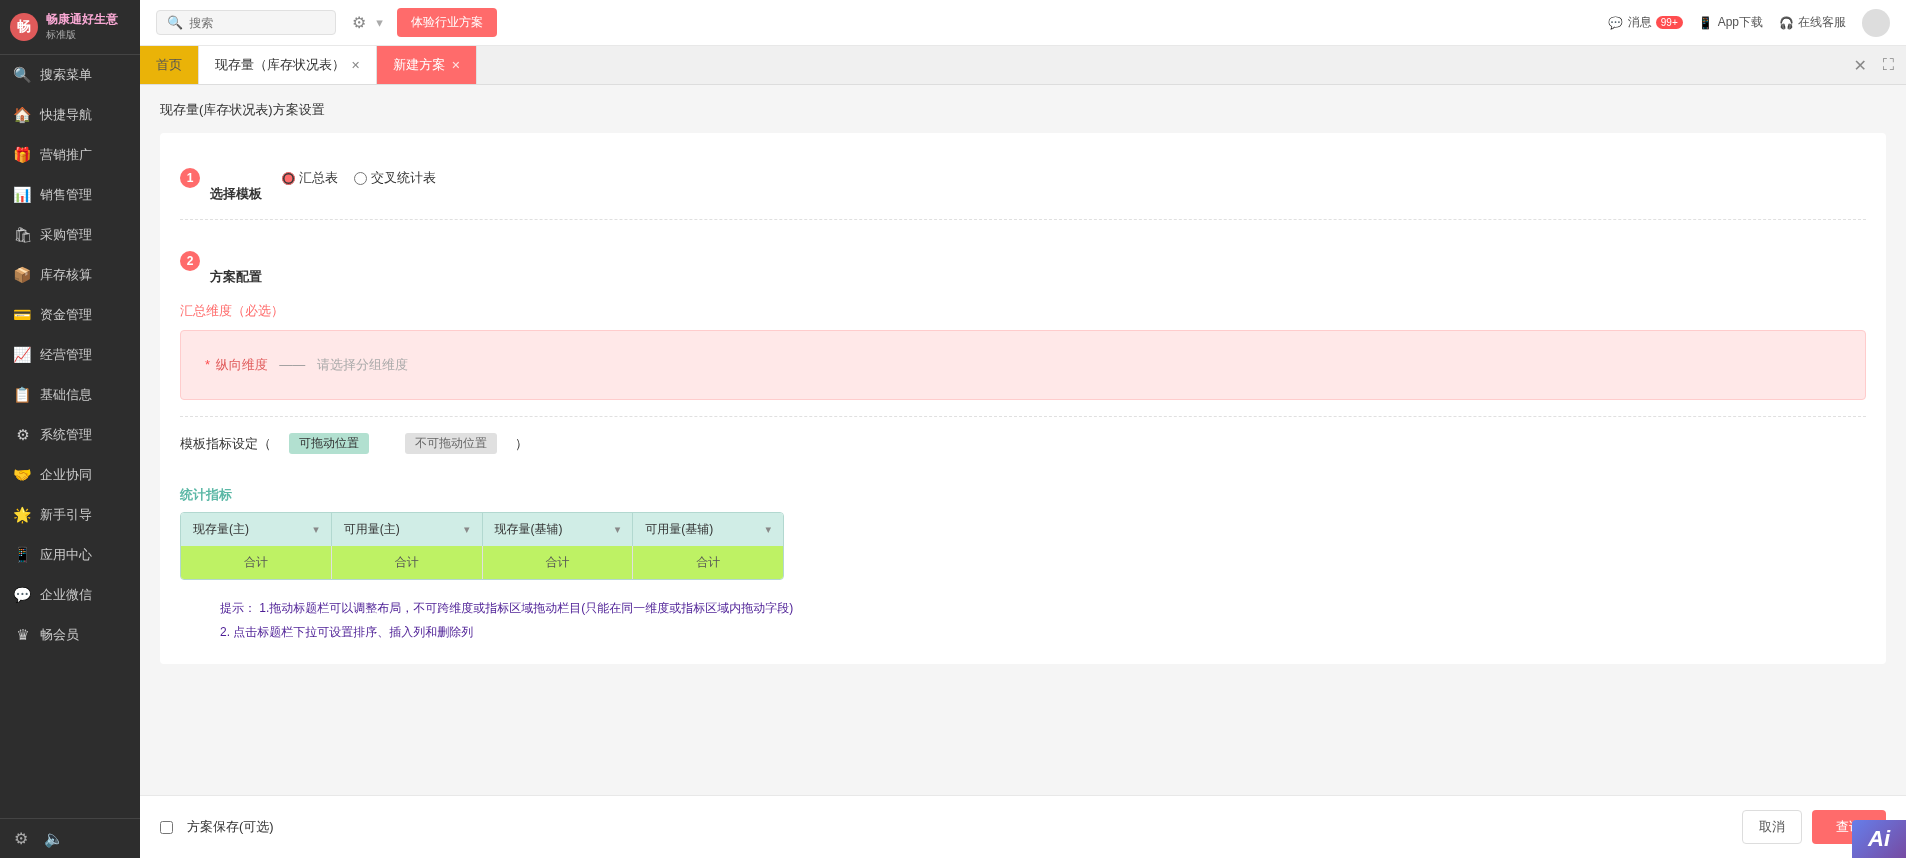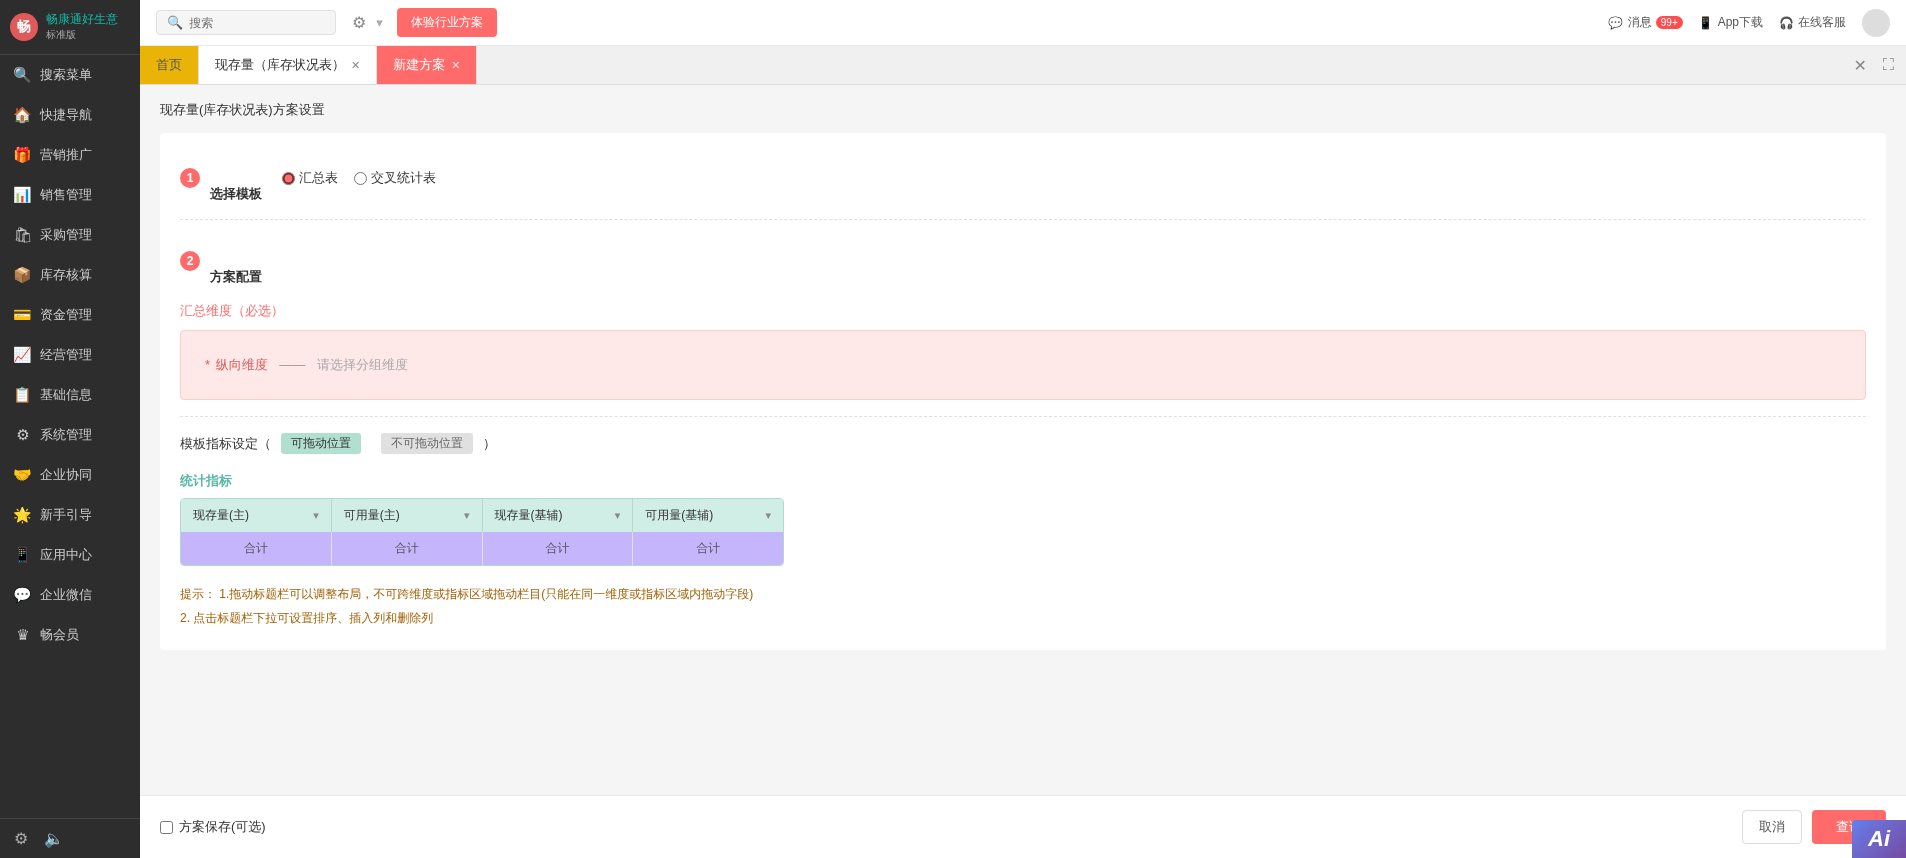--- a/index.html
+++ b/index.html
@@ -29,22 +29,23 @@
       border-radius: 50%;
       display: flex;
       align-items: center;
       justify-content: center;
       color: white;
       font-size: 14px;
       font-weight: bold;
     }
     .sidebar-logo-text {
       font-size: 12px;
-      color: #14b8a6;
+      color: #f9a8d4;
       line-height: 1.3;
+      font-weight: bold;
     }
     .sidebar-logo-badge {
       font-size: 10px;
       color: #aaa;
     }
     .sidebar-nav {
       flex: 1;
       overflow-y: auto;
     }
     .sidebar-item {
@@ -310,22 +311,22 @@
       color: #e05a5a;
     }
     .dim-placeholder .required-star { color: #ff4d4f; margin-right: 2px; }
     .dim-placeholder .dim-arrow { margin: 0 8px; color: #999; }
     .dim-placeholder .dim-hint { color: #aaa; }
 
     
     .indicator-settings-row {
       display: flex;
       align-items: center;
-      gap: 10px;
-      margin-bottom: 18px;
+      gap: 18px;
+      margin-bottom: 32px;
       font-size: 13px;
       color: #333;
     }
     .draggable-badge {
       display: inline-flex;
       align-items: center;
       gap: 4px;
       padding: 2px 10px;
       border-radius: 3px;
       font-size: 12px;
@@ -366,59 +367,60 @@
       border-right: 1px solid #b2d8d0;
       display: flex;
       align-items: center;
       justify-content: space-between;
       font-size: 12px;
       color: #333;
     }
     .stats-col:last-child { border-right: none; }
     .stats-table-body {
       display: flex;
-      background: #c4b5fd;
+      background: #bef264;
     }
     .stats-body-col {
       flex: 1;
       padding: 8px 12px;
       border-right: 1px solid #e0e0e0;
       font-size: 12px;
       color: #555;
       text-align: center;
     }
     .stats-body-col:last-child { border-right: none; }
     .col-dropdown {
       font-size: 11px;
       color: #888;
       cursor: pointer;
     }
 
     
     .tips-section {
       margin-top: 16px;
       font-size: 12px;
-      color: #a16207;
+      color: #4c1d95;
       line-height: 2;
+      margin-left: 40px;
     }
 
     
     .footer {
       background: #fff;
       border-top: 1px solid #e8e8e8;
       padding: 14px 20px;
       display: flex;
       align-items: center;
       justify-content: space-between;
       flex-shrink: 0;
     }
     .save-checkbox {
       display: flex;
       align-items: center;
-      gap: 6px;
+      gap: 14px;
       font-size: 13px;
       color: #333;
       cursor: pointer;
     }
     .footer-btns {
       display: flex;
       gap: 10px;
     }
     .btn-cancel {
       padding: 7px 16px;

